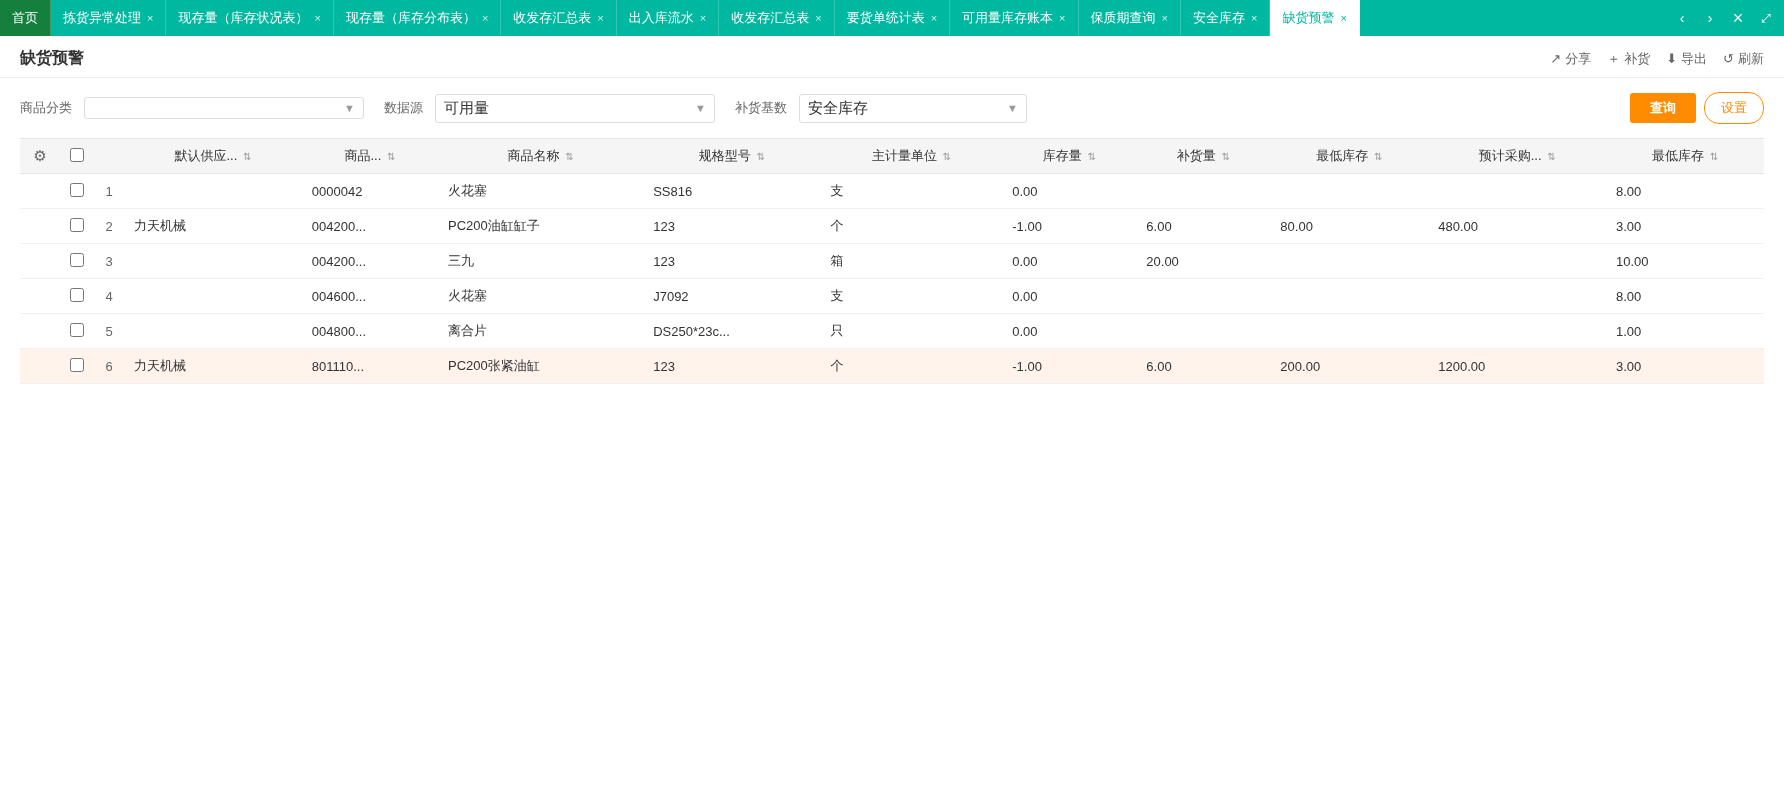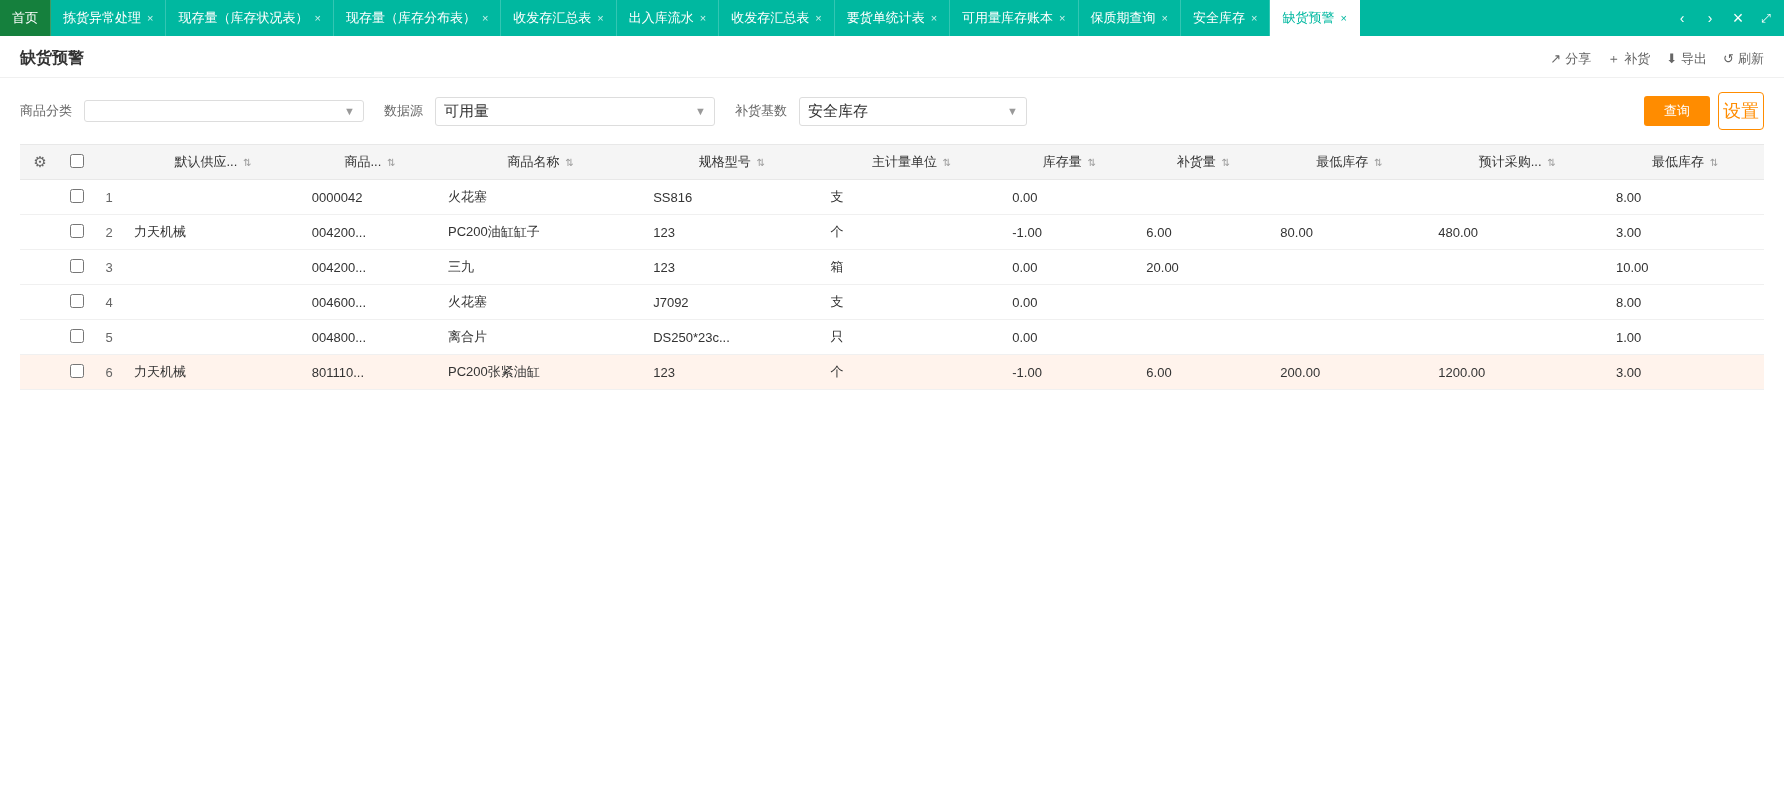--- a/index.html
+++ b/index.html
@@ -126,29 +126,30 @@
       margin-left: auto;
     }
     .btn-query {
       background: #ff8c00;
       color: #fff;
       border: none;
       border-radius: 3px;
       padding: 6px 20px;
       cursor: pointer;
       font-size: 13px;
+      font-weight: bold;
     }
     .btn-settings {
       background: #fff;
       color: #ff8c00;
       border: 1px solid #ff8c00;
-      border-radius: 4px;
-      padding: 6px 4px;
-      cursor: pointer;
-      font-size: 18px;
+      border-radius: 15px;
+      padding: 6px 16px;
+      cursor: pointer;
+      font-size: 13px;
     }
 
     
     .table-container {
       padding: 0 20px;
     }
     table {
       width: 100%;
       border-collapse: collapse;
       font-size: 13px;

